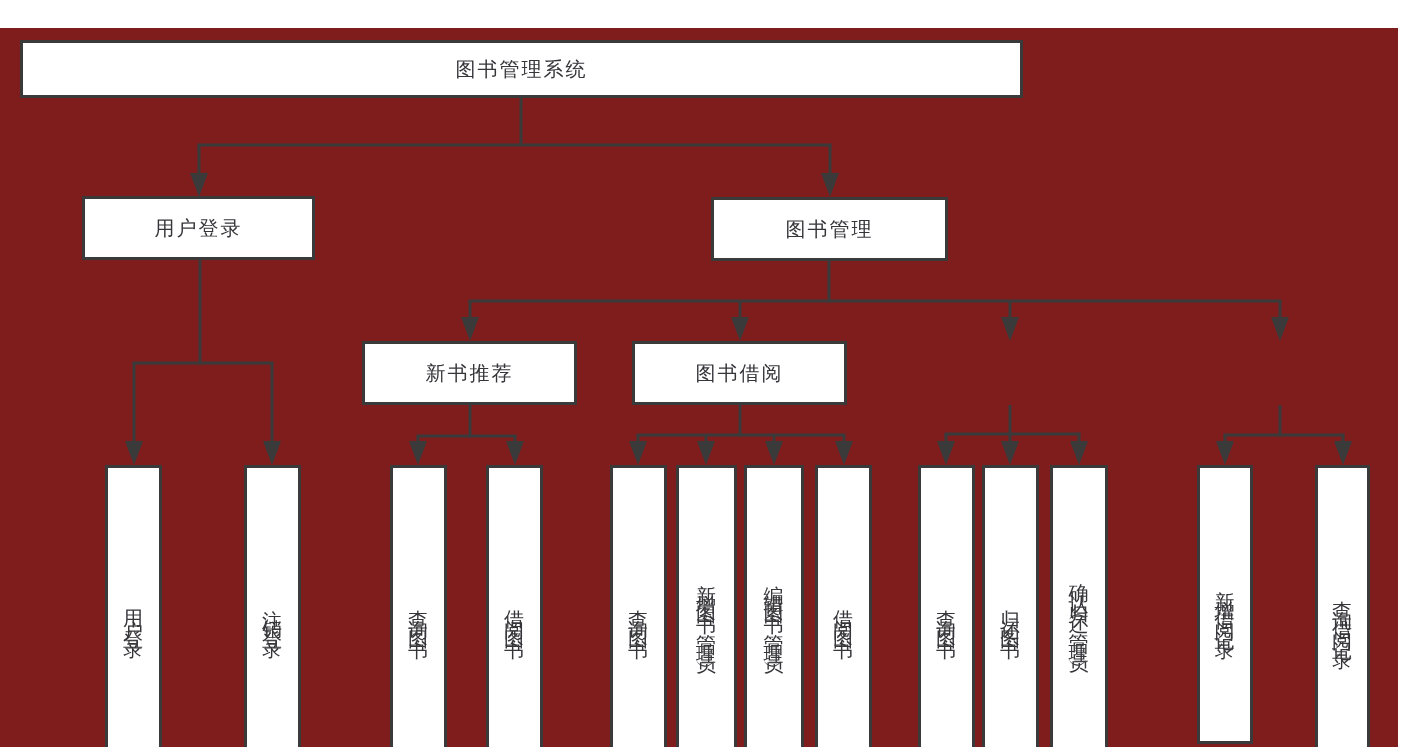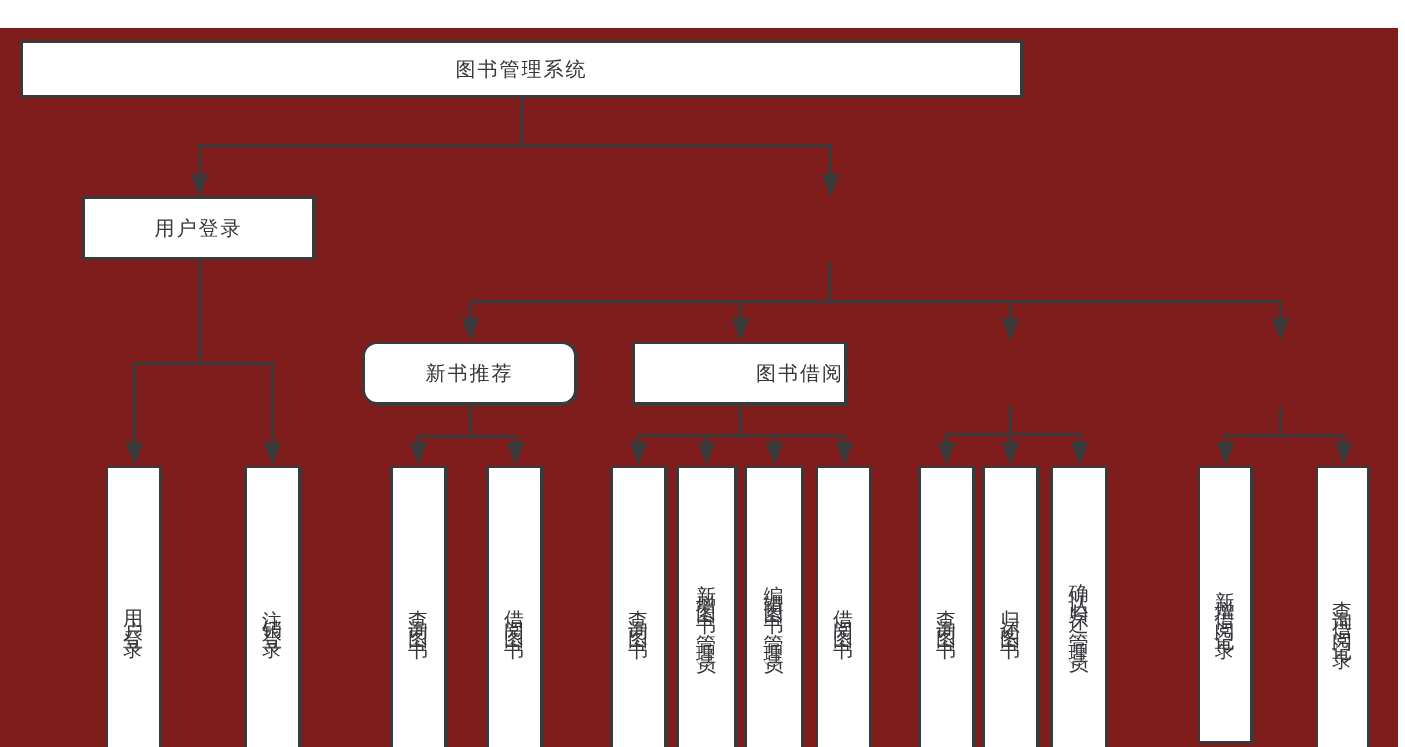--- a/index.html
+++ b/index.html
@@ -107,25 +107,28 @@
     </g>
   </svg>
 
   <div class="node h" style="left:20px; top:12px; width:1003px; height:58px;">
     <span class="label">图书管理系统</span>
   </div>
 
   <div class="node h" style="left:82px; top:168px; width:233px; height:64px;">
     <span class="label">用户登录</span>
   </div>
+  <div class="node h" style="left:711px; top:169px; width:237px; height:64px;">
+    <span class="label">图书管理</span>
+  </div>
 
-  <div class="node h" style="left:362px; top:313px; width:215px; height:64px;border-radius:15px;">
+  <div class="node h" style="left:362px; top:313px; width:215px; height:64px;">
     <span class="label">新书推荐</span>
   </div>
-  <div class="node h" style="left:632px; top:313px; width:215px; height:64px;justify-content:flex-end;">
+  <div class="node h" style="left:632px; top:313px; width:215px; height:64px;">
     <span class="label">图书借阅</span>
   </div>
 
   <div class="node v" style="left:105px; top:437px; width:57px; height:297px;">
     <span class="label">用户登录</span>
   </div>
   <div class="node v" style="left:244px; top:437px; width:57px; height:297px;">
     <span class="label">注销登录</span>
   </div>
 

